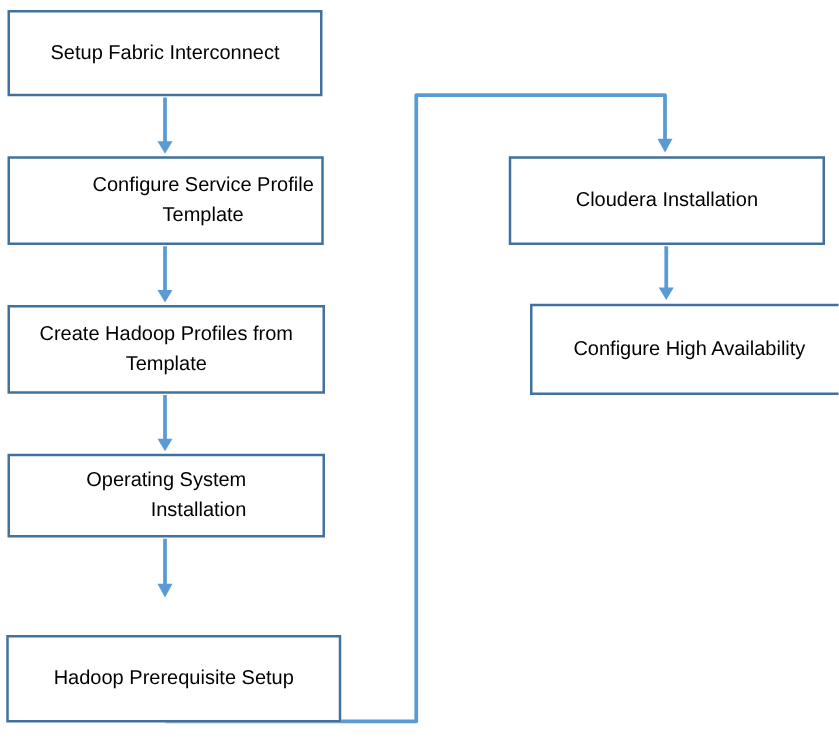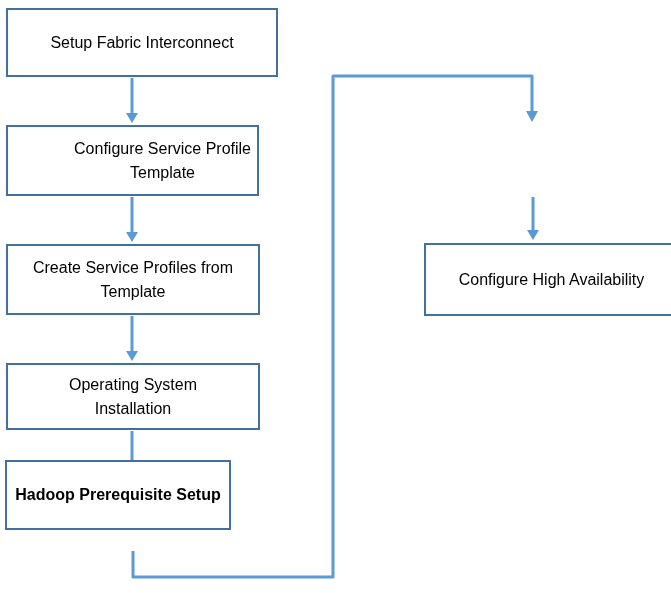--- a/index.html
+++ b/index.html
@@ -35,25 +35,25 @@
   }
   .node-label {
     display: block;
     white-space: pre-line;
     font-size: 16px;
     line-height: 1.45;
     color: #000000;
     padding: 0 6px;
   }
   
-  .n-setup        { left: 6px;   top: 8px;   width: 272px; height: 69px; }
+  .n-setup        { left: 6px;   top: 8px;   width: 252px; height: 69px; }
   .n-profile-tpl  { left: 6px;   top: 125px; width: 253px; height: 71px; justify-content: flex-end; }
   .n-create-prof  { left: 6px;   top: 244px; width: 254px; height: 71px; }
-  .n-os-install   { left: 6px;   top: 363px; width: 254px; height: 67px; }
-  .n-hadoop       { left: 5px;   top: 460px; width: 226px; height: 70px; font-weight: bold; }
+  .n-os-install   { left: 6px;   top: 363px; width: 254px; height: 67px; text-align: right; }
+  .n-hadoop       { left: 5px;   top: 508px; width: 268px; height: 70px; }
   
   .n-cloudera     { left: 407px; top: 125px; width: 253px; height: 71px; }
   .n-high-avail   { left: 424px; top: 243px; width: 255px; height: 73px; }
 </style>
 </head>
 <body>
 
 <div class="canvas">
 
   <svg class="edges-layer" viewBox="0 0 671 593" xmlns="http://www.w3.org/2000/svg">
@@ -92,31 +92,34 @@
   <div class="node n-setup">
     <span class="node-label">Setup Fabric Interconnect</span>
   </div>
 
   <div class="node n-profile-tpl">
     <span class="node-label">Configure Service Profile
 Template</span>
   </div>
 
   <div class="node n-create-prof">
-    <span class="node-label">Create Service Profiles from
+    <span class="node-label">Create Hadoop Profiles from
 Template</span>
   </div>
 
   <div class="node n-os-install">
     <span class="node-label">Operating System
 Installation</span>
   </div>
 
   <div class="node n-hadoop">
     <span class="node-label">Hadoop Prerequisite Setup</span>
   </div>
 
+  <div class="node n-cloudera">
+    <span class="node-label">Cloudera Installation</span>
+  </div>
 
   <div class="node n-high-avail">
     <span class="node-label">Configure High Availability</span>
   </div>
 
 </div>
 
 </body></html>

